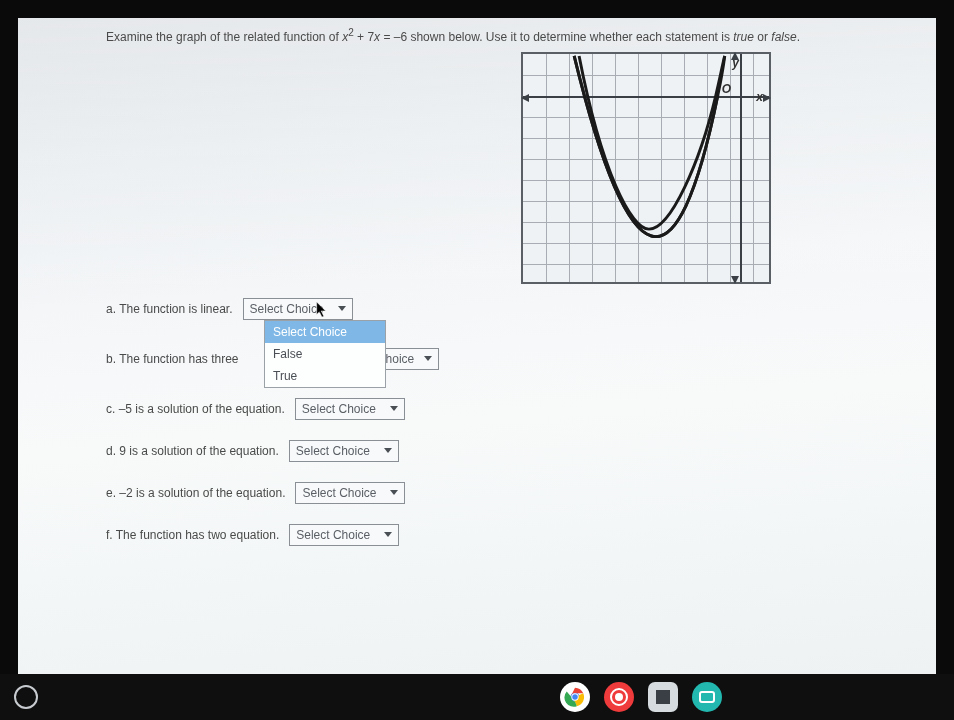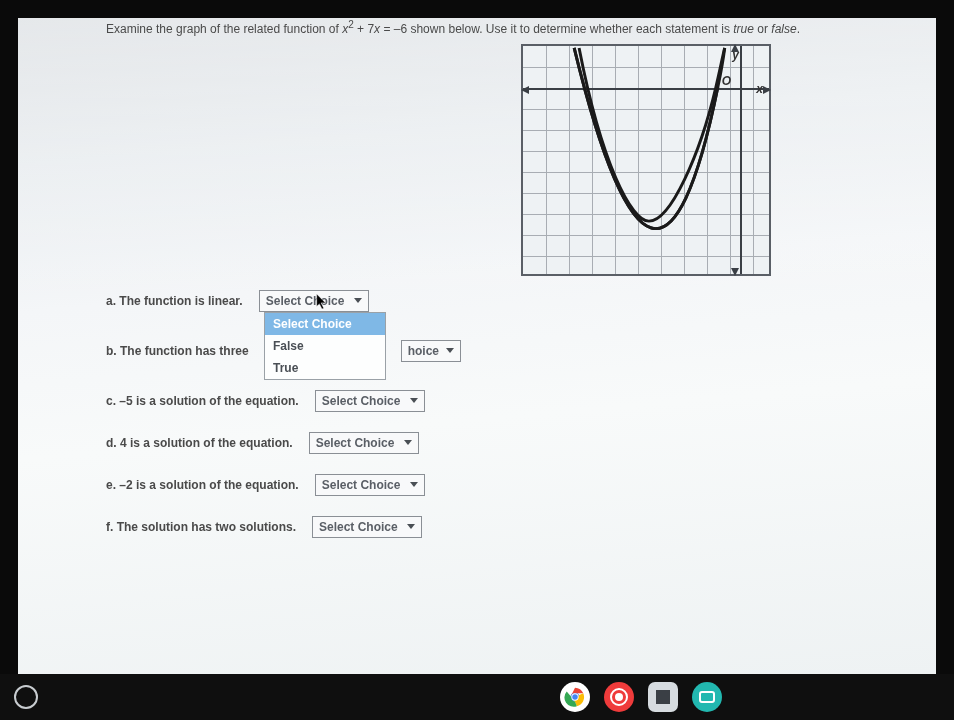--- a/index.html
+++ b/index.html
@@ -1,36 +1,36 @@
 <!DOCTYPE html>
 <html><head>
 <meta charset="utf-8">
 <style>
 *{box-sizing:border-box;margin:0;padding:0;}
 html,body{width:954px;height:720px;overflow:hidden;font-family:Arial,Helvetica,sans-serif;}
 body{background:#1a1a1a;display:flex;flex-direction:column;}
 .screen{flex:1;background:linear-gradient(175deg,#d8dce0 0%,#e8ecef 20%,#f4f6f8 40%,#f8fafa 60%,#eef2f3 100%);position:relative;border:18px solid #0a0a0a;border-bottom:0;}
-.content{position:absolute;top:0;left:88px;right:10px;}
+.content{position:absolute;top:0;left:88px;right:10px;padding-top:8px;}
 .instr{font-size:12px;color:#4a4a4a;margin-bottom:6px;line-height:1.4;}
 .instr i{font-style:italic;}
 .graph-wrap{display:flex;justify-content:center;margin:4px 0 14px 0;padding-left:260px;}
 .graph{width:250px;height:232px;border:2px solid #5a5f66;position:relative;background:#eef2f4;}
 .graph .grid{position:absolute;inset:0;}
 .graph .gline{position:absolute;background:#a8adb3;}
 .graph .axis{position:absolute;background:#3a3f45;}
 .graph .curve{position:absolute;inset:0;}
 .graph .lbl-o{position:absolute;top:28px;right:38px;font-size:12px;font-weight:bold;color:#333;font-style:italic;}
 .graph .lbl-x{position:absolute;top:36px;right:6px;font-size:12px;font-weight:bold;font-style:italic;color:#333;}
 .graph .lbl-y{position:absolute;top:2px;right:30px;font-size:12px;font-weight:bold;font-style:italic;color:#333;}
 .arrow-r{position:absolute;top:40px;right:-2px;width:0;height:0;border-left:8px solid #3a3f45;border-top:4px solid transparent;border-bottom:4px solid transparent;}
 .arrow-l{position:absolute;top:40px;left:-2px;width:0;height:0;border-right:8px solid #3a3f45;border-top:4px solid transparent;border-bottom:4px solid transparent;}
 .arrow-u{position:absolute;top:-2px;right:30px;width:0;height:0;border-bottom:8px solid #3a3f45;border-left:4px solid transparent;border-right:4px solid transparent;}
 .arrow-d{position:absolute;bottom:-2px;right:30px;width:0;height:0;border-top:8px solid #3a3f45;border-left:4px solid transparent;border-right:4px solid transparent;}
 .questions{margin-top:4px;}
-.qrow{display:flex;align-items:center;gap:16px;margin-bottom:20px;font-size:12px;color:#4a4a4a;position:relative;font-weight:bold;}
+.qrow{display:flex;align-items:center;gap:10px;margin-bottom:20px;font-size:12px;color:#4a4a4a;position:relative;}
 .qrow .txt{white-space:nowrap;}
 .select{display:inline-flex;align-items:center;border:1px solid #8a8f95;background:#f8f9fa;padding:3px 6px;font-size:12px;color:#5a5f66;min-width:110px;justify-content:space-between;gap:4px;}
 .select .caret{width:0;height:0;border-left:4px solid transparent;border-right:4px solid transparent;border-top:5px solid #4a4f55;}
 .dropdown{position:absolute;top:22px;left:158px;width:122px;background:#fdfefe;border:1px solid #9aa1a7;z-index:10;font-size:12px;}
 .dropdown .opt{padding:4px 8px;color:#4a4f55;}
 .dropdown .opt.selected{background:#7fb8e6;color:#fff;}
 .cursor{position:absolute;top:4px;left:210px;width:12px;height:16px;z-index:20;}
 .taskbar{height:46px;background:#0f0f0f;display:flex;align-items:center;padding:0 14px;position:relative;}
 .launcher{width:24px;height:24px;border:2px solid #c8ccd0;border-radius:50%;}
 .tray{position:absolute;left:560px;display:flex;align-items:center;gap:14px;}
@@ -126,37 +126,37 @@
 
       <div class="qrow">
         <span class="txt">c. –5 is a solution of the equation.</span>
         <div class="select">
           <span>Select Choice</span>
           <span class="caret"></span>
         </div>
       </div>
 
       <div class="qrow">
-        <span class="txt">d. 4 is a solution of the equation.</span>
+        <span class="txt">d. 9 is a solution of the equation.</span>
         <div class="select">
           <span>Select Choice</span>
           <span class="caret"></span>
         </div>
       </div>
 
       <div class="qrow">
         <span class="txt">e. –2 is a solution of the equation.</span>
         <div class="select">
           <span>Select Choice</span>
           <span class="caret"></span>
         </div>
       </div>
 
       <div class="qrow">
-        <span class="txt">f. The solution has two solutions.</span>
+        <span class="txt">f. The function has two equation.</span>
         <div class="select">
           <span>Select Choice</span>
           <span class="caret"></span>
         </div>
       </div>
 
     </div>
   </div>
 </div>
 

